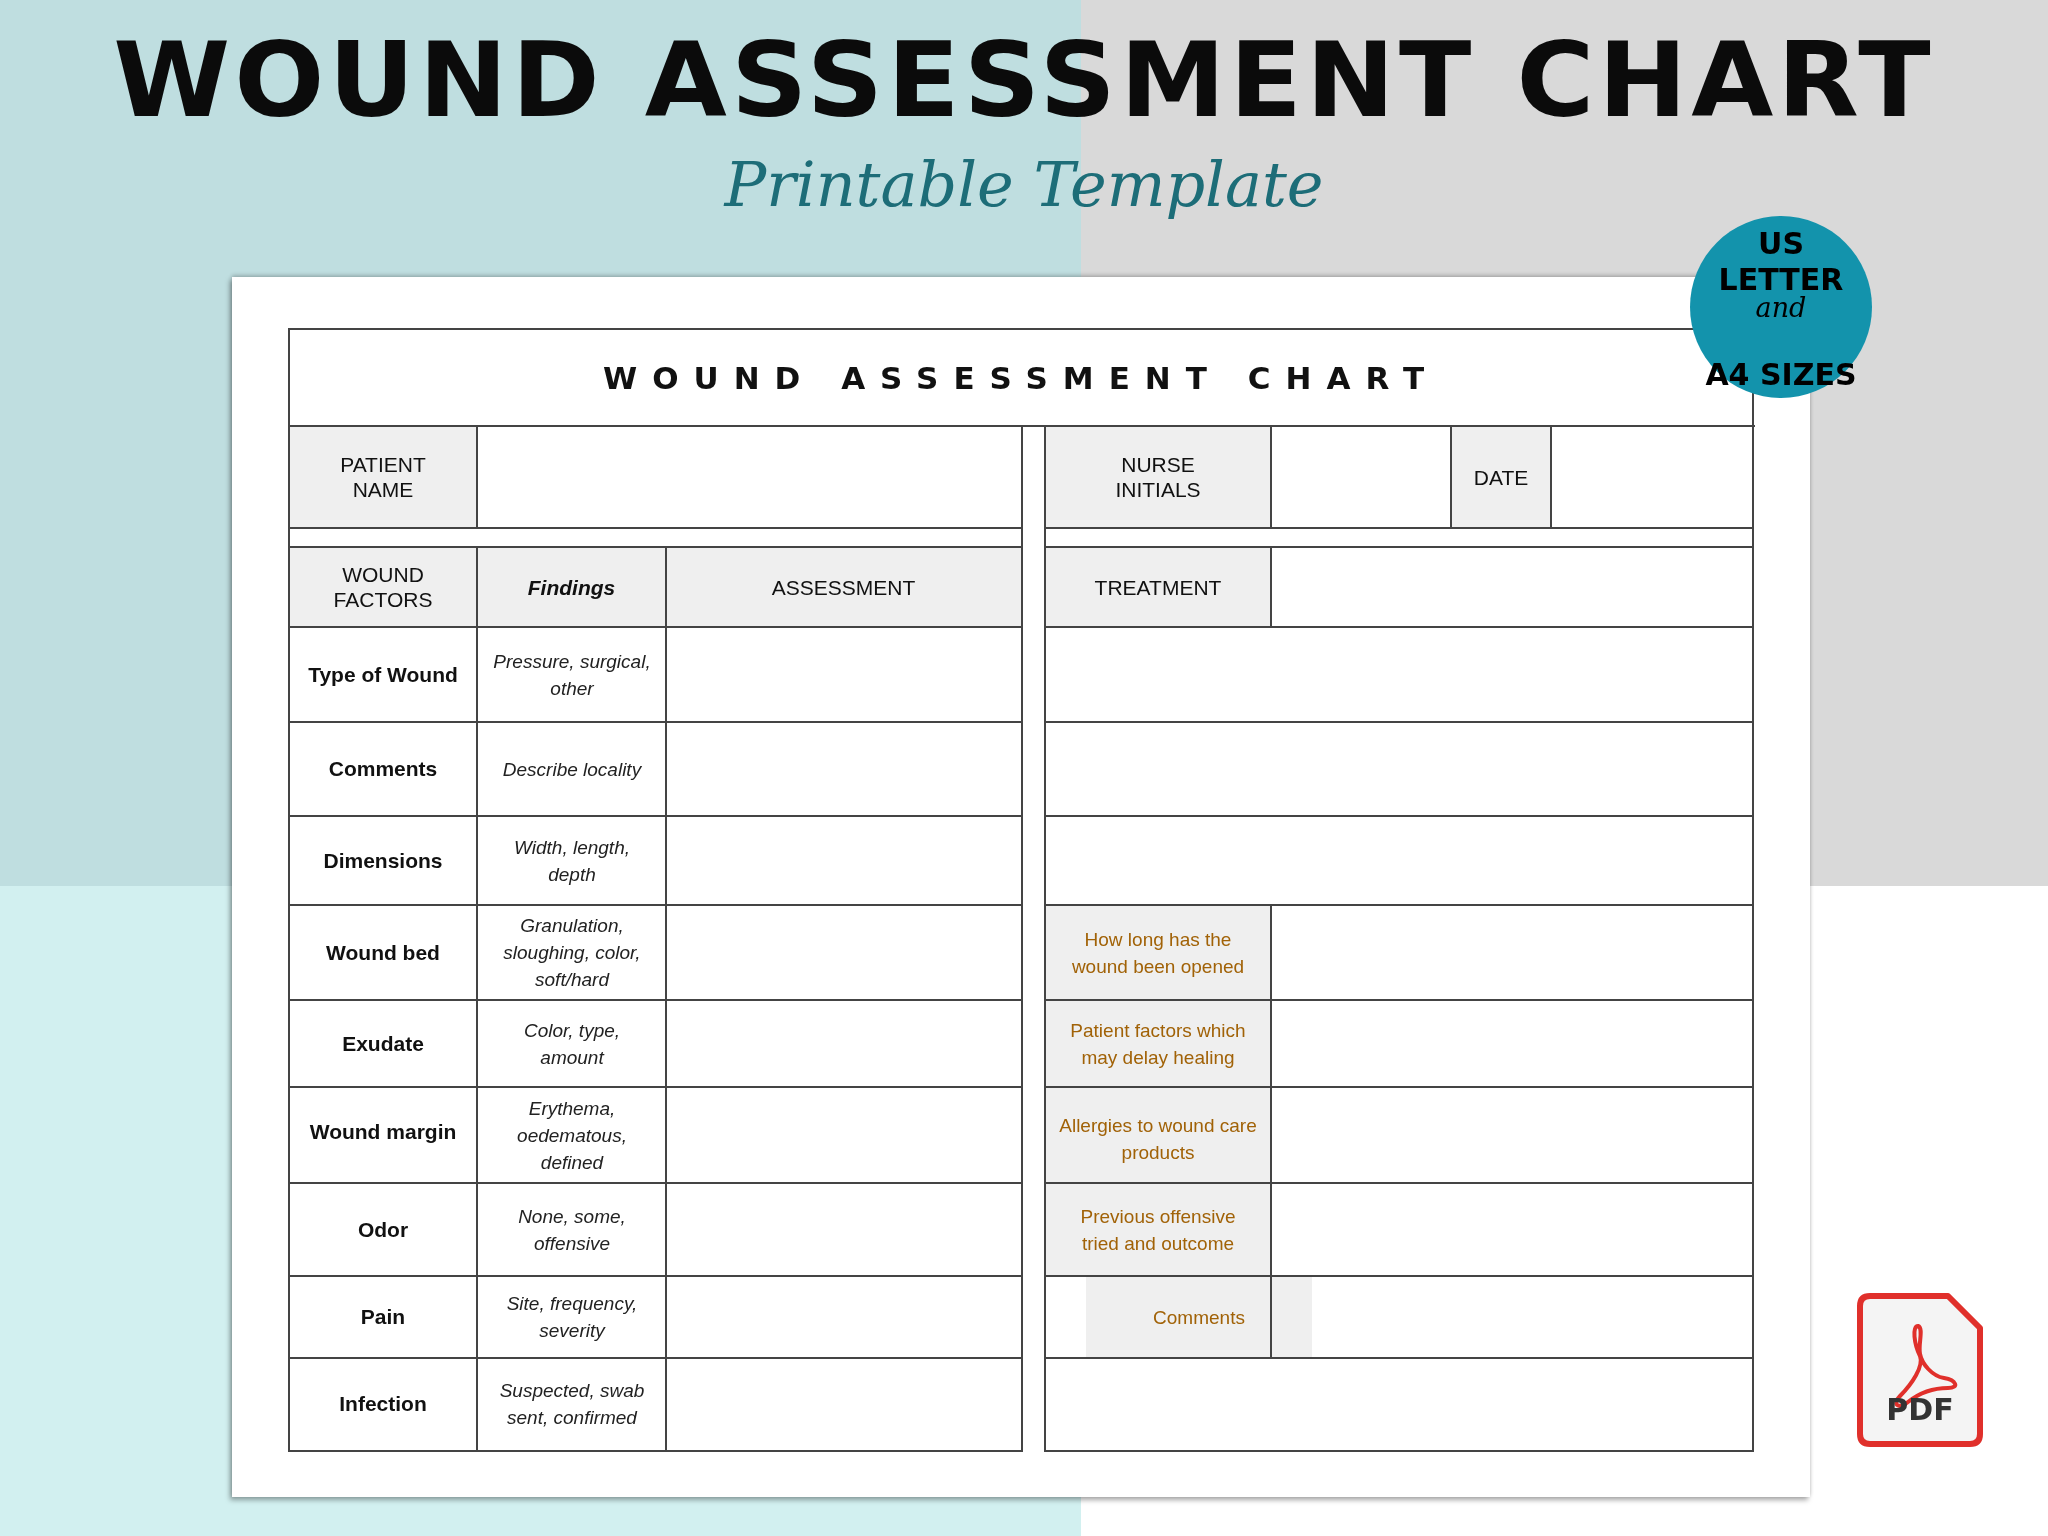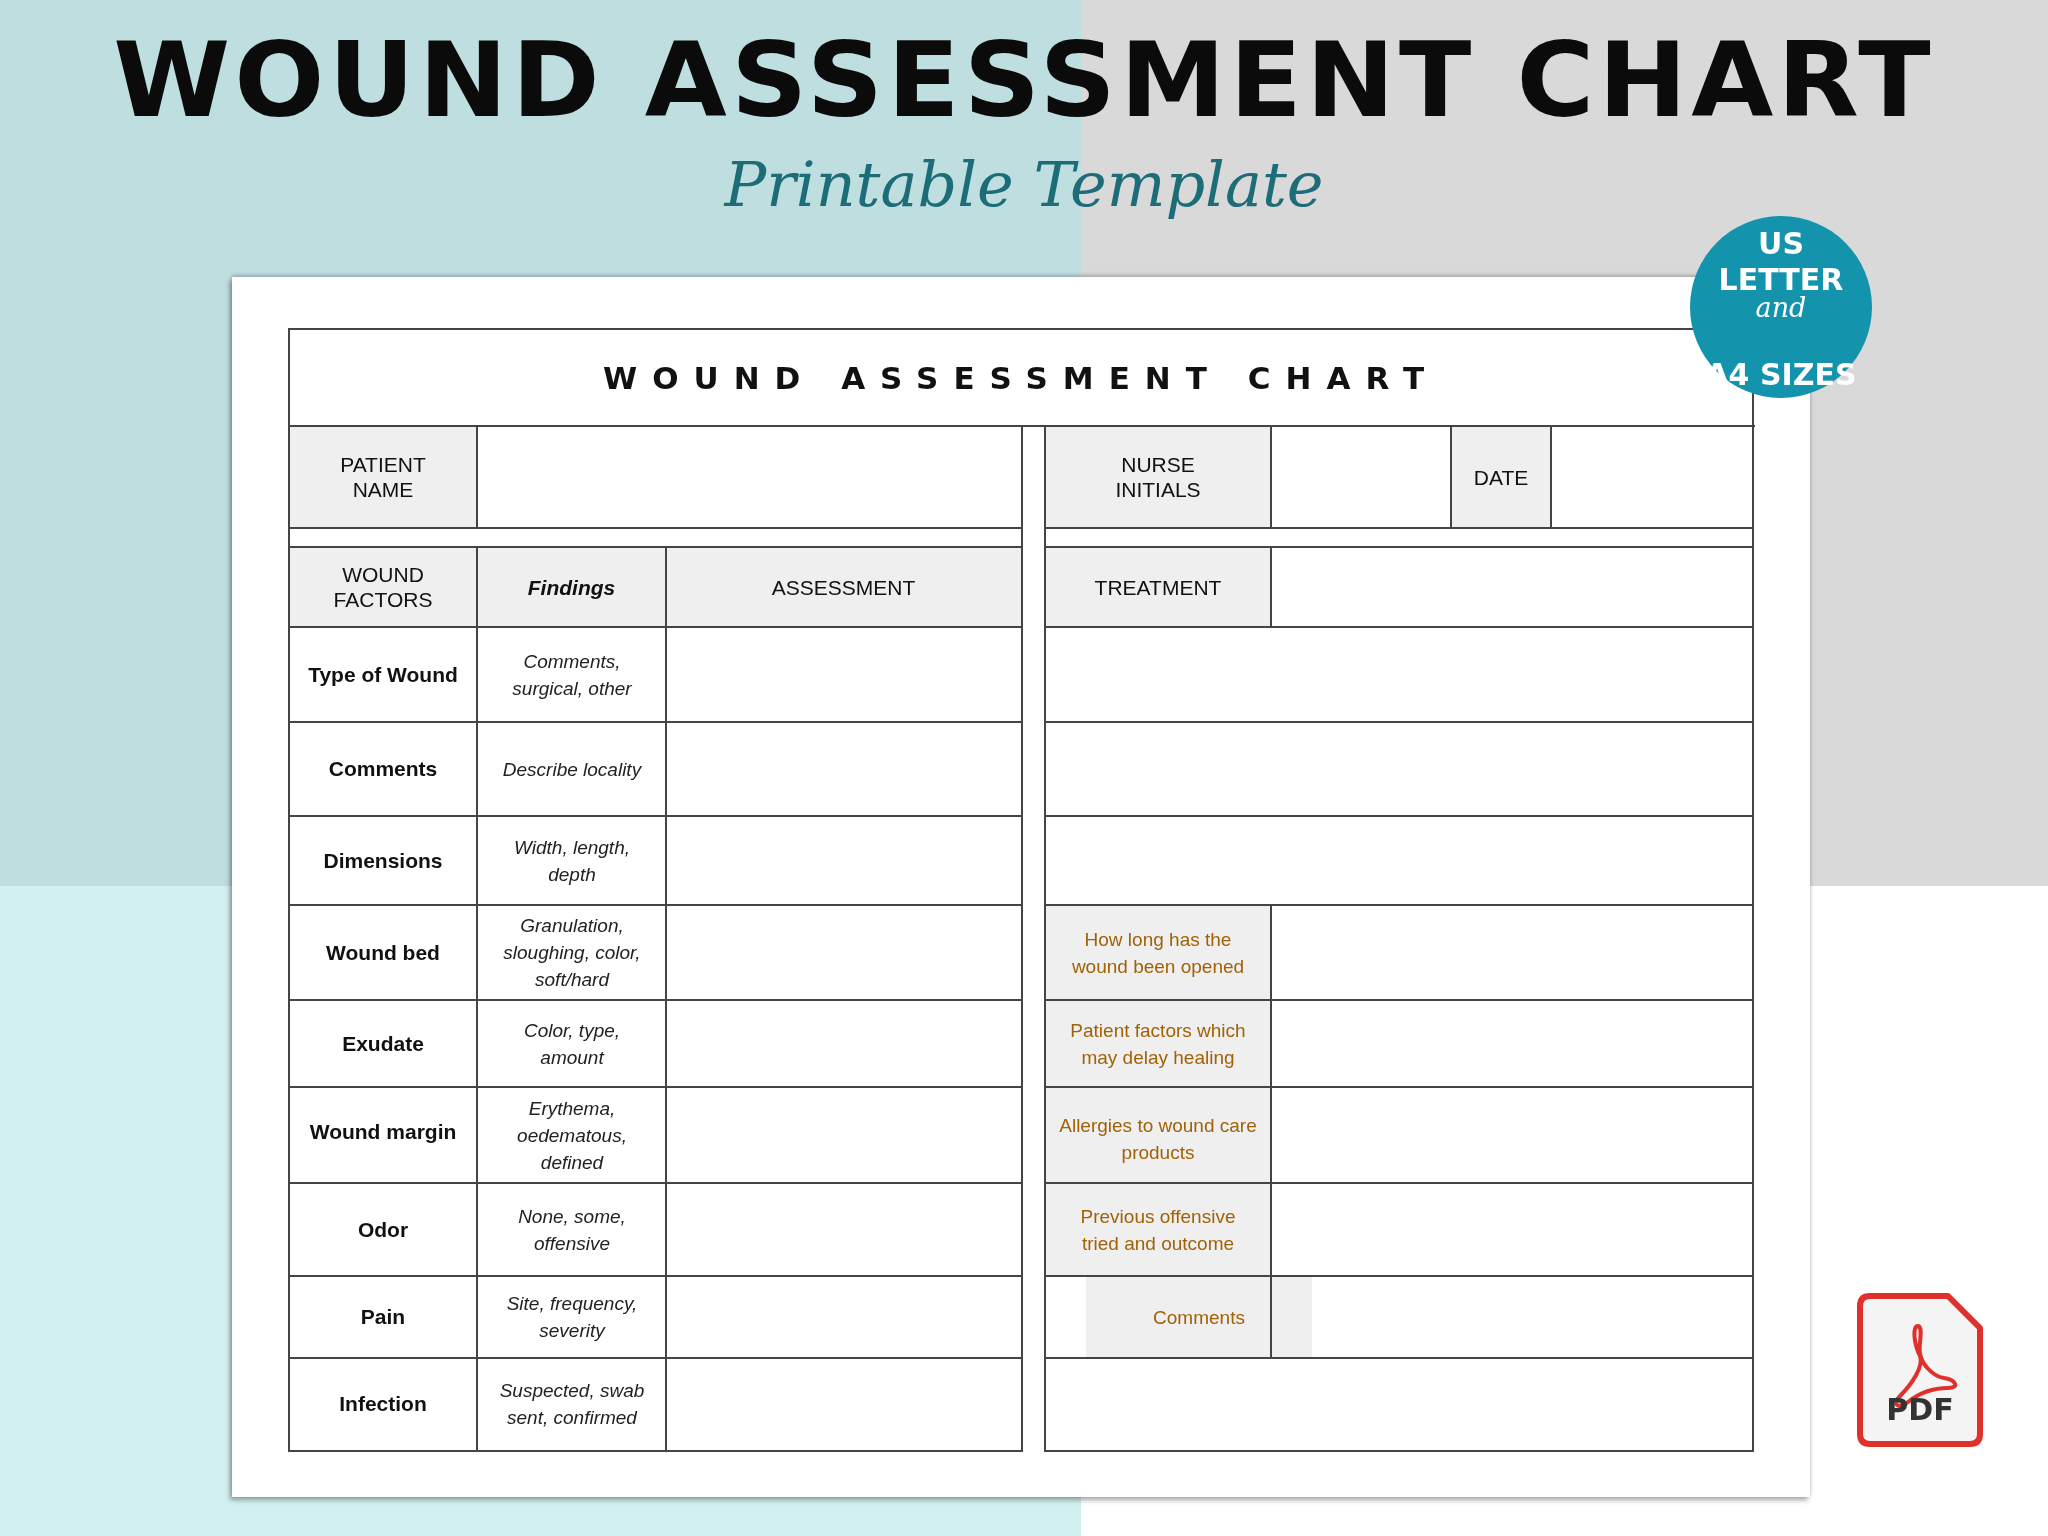--- a/index.html
+++ b/index.html
@@ -20,21 +20,21 @@
   .ln-v { width:2px; }
   .cell { position:absolute; display:flex; align-items:center; justify-content:center; text-align:center; box-sizing:border-box; color:#111; }
   .gray { background:#efefef; }
   .hdr { font-size:21px; line-height:25px; text-transform:uppercase; }
   .factor { font-size:21px; font-weight:bold; }
   .finding { font-size:19px; font-style:italic; line-height:27px; color:#222; }
   .rlabel { font-size:19px; line-height:27px; color:#a16207; }
   .doc-title { position:absolute; left:289px; width:1464px; top:329px; height:97px; display:flex; align-items:center; justify-content:center; font-family:"DejaVu Sans", sans-serif; font-weight:bold; font-size:31px; letter-spacing:15px; color:#111; }
   .input-cell { position:absolute; box-sizing:border-box; }
 
-  .badge { position:absolute; left:1690px; top:216px; width:182px; height:182px; border-radius:50%; background:#1393ac; color:#ffffff; text-align:center; font-family:"DejaVu Sans", sans-serif; font-weight:bold; }
+  .badge { position:absolute; left:1690px; top:216px; width:182px; height:182px; border-radius:50%; background:#1393ac; color:#000000; text-align:center; font-family:"DejaVu Sans", sans-serif; font-weight:bold; }
   .badge .b1 { position:absolute; left:0; width:100%; top:10px; font-size:30px; }
   .badge .b2 { position:absolute; left:0; width:100%; top:46px; font-size:30px; }
   .badge .b3 { position:absolute; left:0; width:100%; top:76px; font-size:27px; font-family:"DejaVu Serif", serif; font-style:italic; font-weight:normal; }
   .badge .b4 { position:absolute; left:0; width:100%; top:112px; font-size:30px;margin-top:29px; }
 
   .pdf-icon { position:absolute; left:1856px; top:1292px; width:128px; height:156px; }
   .pdf-label { position:absolute; left:1856px; top:1392px; width:128px; text-align:center; font-family:"DejaVu Sans", sans-serif; font-size:30px; color:#333; font-weight:bold; }
 </style>
 </head>
 <body>
@@ -60,21 +60,21 @@
     <span style="width:120px;">WOUND FACTORS</span>
   </div>
 <div class="cell gray hdr" style="left:477px;top:547px;width:189px;height:80px;font-style:italic;text-transform:none;font-weight:bold;">
     <span>Findings</span>
   </div>
 <div class="cell gray hdr" style="left:666px;top:547px;width:355px;height:80px;">
     <span>ASSESSMENT</span>
   </div>
 
 <div class="cell factor" style="left:289px;top:627px;width:188px;height:95px;">Type of Wound</div>
-<div class="cell finding" style="left:492px;top:627px;width:160px;height:95px;">Comments, surgical, other</div>
+<div class="cell finding" style="left:492px;top:627px;width:160px;height:95px;">Pressure, surgical, other</div>
 <div class="input-cell" style="left:666px;top:627px;width:355px;height:95px;"></div>
 
 <div class="cell factor" style="left:289px;top:722px;width:188px;height:94px;">Comments</div>
 <div class="cell finding" style="left:482px;top:722px;width:180px;height:94px;">Describe locality</div>
 <div class="input-cell" style="left:666px;top:722px;width:355px;height:94px;"></div>
 
 <div class="cell factor" style="left:289px;top:816px;width:188px;height:89px;">Dimensions</div>
 <div class="cell finding" style="left:497px;top:816px;width:150px;height:89px;">Width, length, depth</div>
 <div class="input-cell" style="left:666px;top:816px;width:355px;height:89px;"></div>
 

